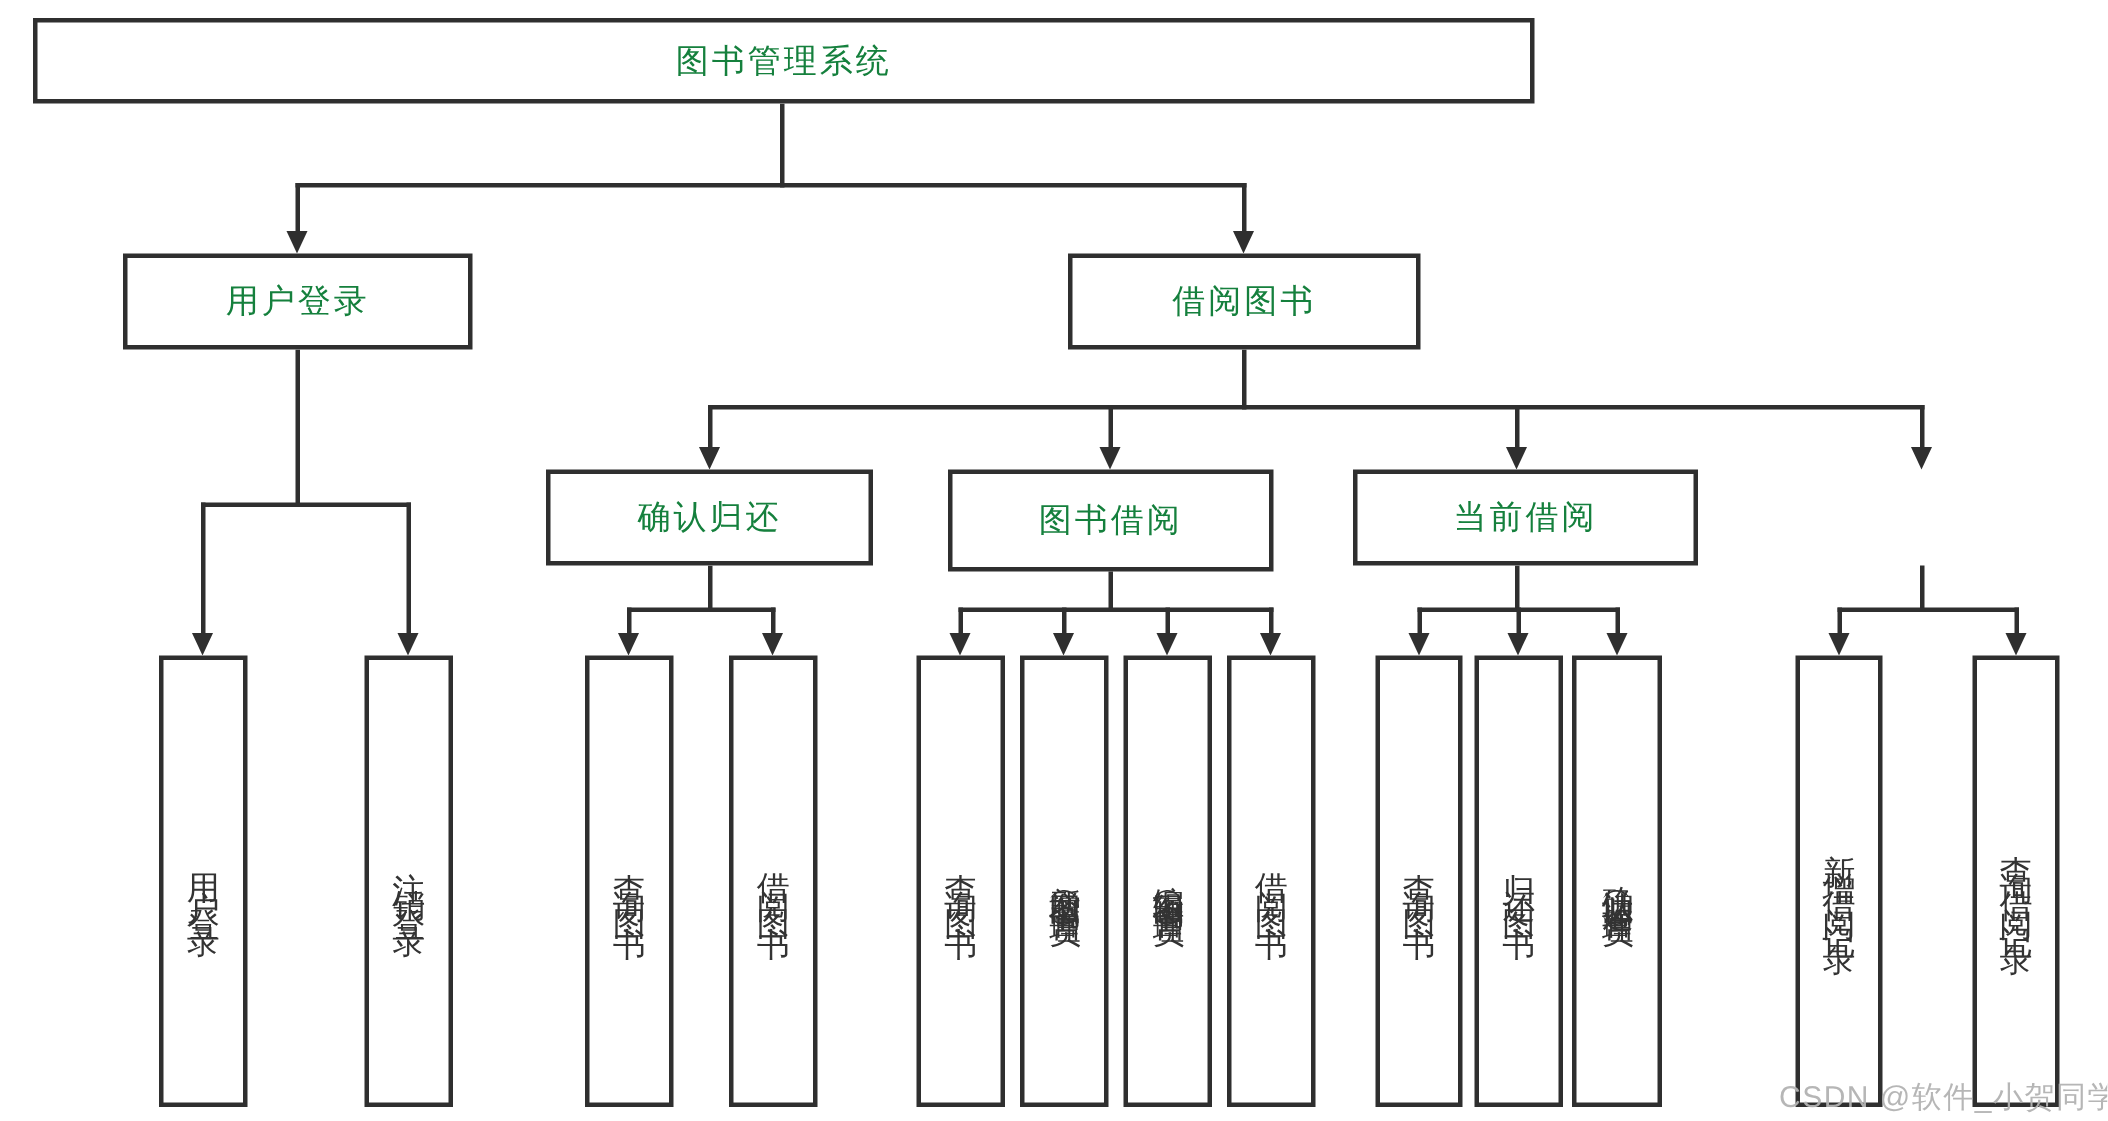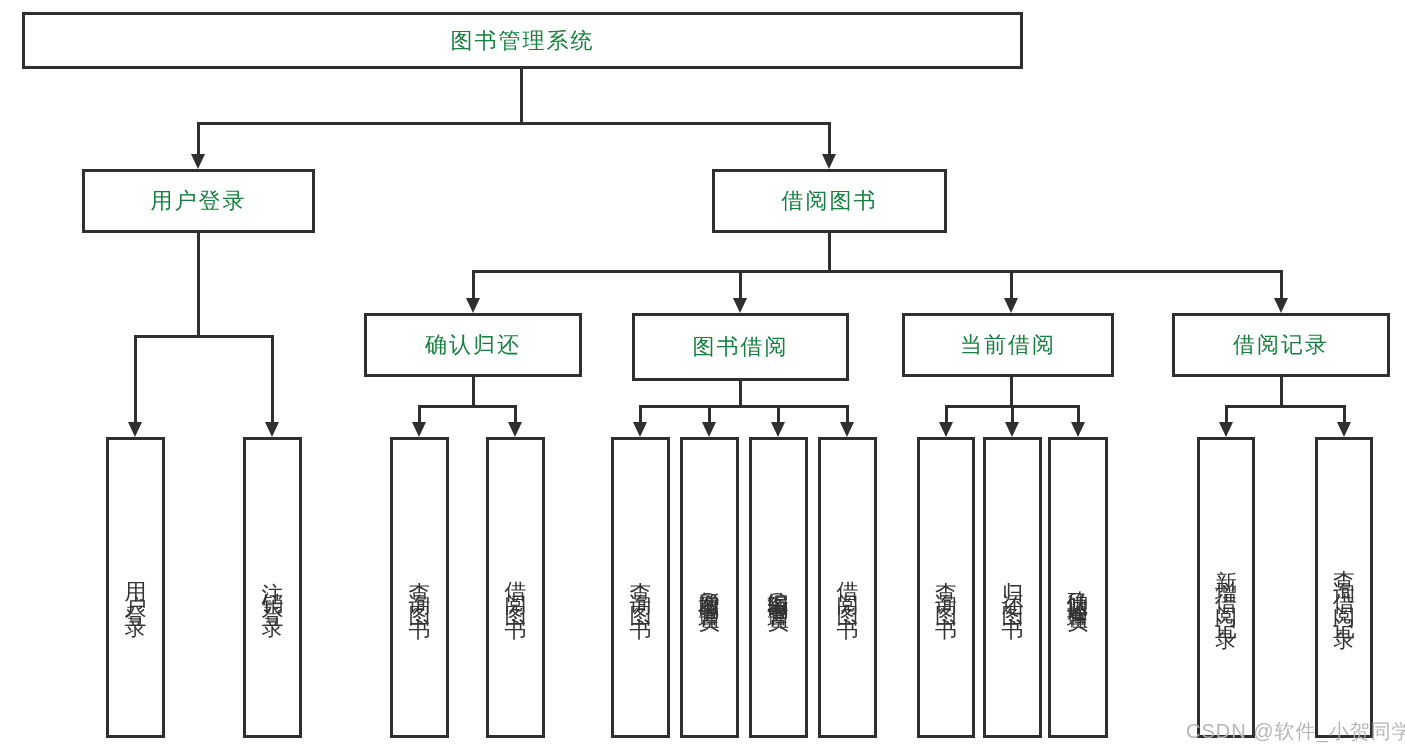--- a/index.html
+++ b/index.html
@@ -103,25 +103,22 @@
   <div class="node" style="left:712px;top:169px;width:235px;height:64px">
     <span>借阅图书</span>
   </div>
 
   <div class="node" style="left:364px;top:313px;width:218px;height:64px">
     <span>确认归还</span>
   </div>
   <div class="node" style="left:632px;top:313px;width:217px;height:68px">
     <span>图书借阅</span>
   </div>
-  <div class="node" style="left:902px;top:313px;width:212px;height:64px">
+  <div class="node" style="left:902px;top:313px;width:230px;height:64px">
     <span>当前借阅</span>
-  </div>
-  <div class="node" style="left:1172px;top:313px;width:218px;height:64px">
-    <span>借阅记录</span>
   </div>
 
   <div class="leaf" style="left:106px;width:59px">
     <span>用户登录</span>
   </div>
   <div class="leaf" style="left:243px;width:59px">
     <span>注销登录</span>
   </div>
 
   <div class="leaf" style="left:390px;width:59px">

